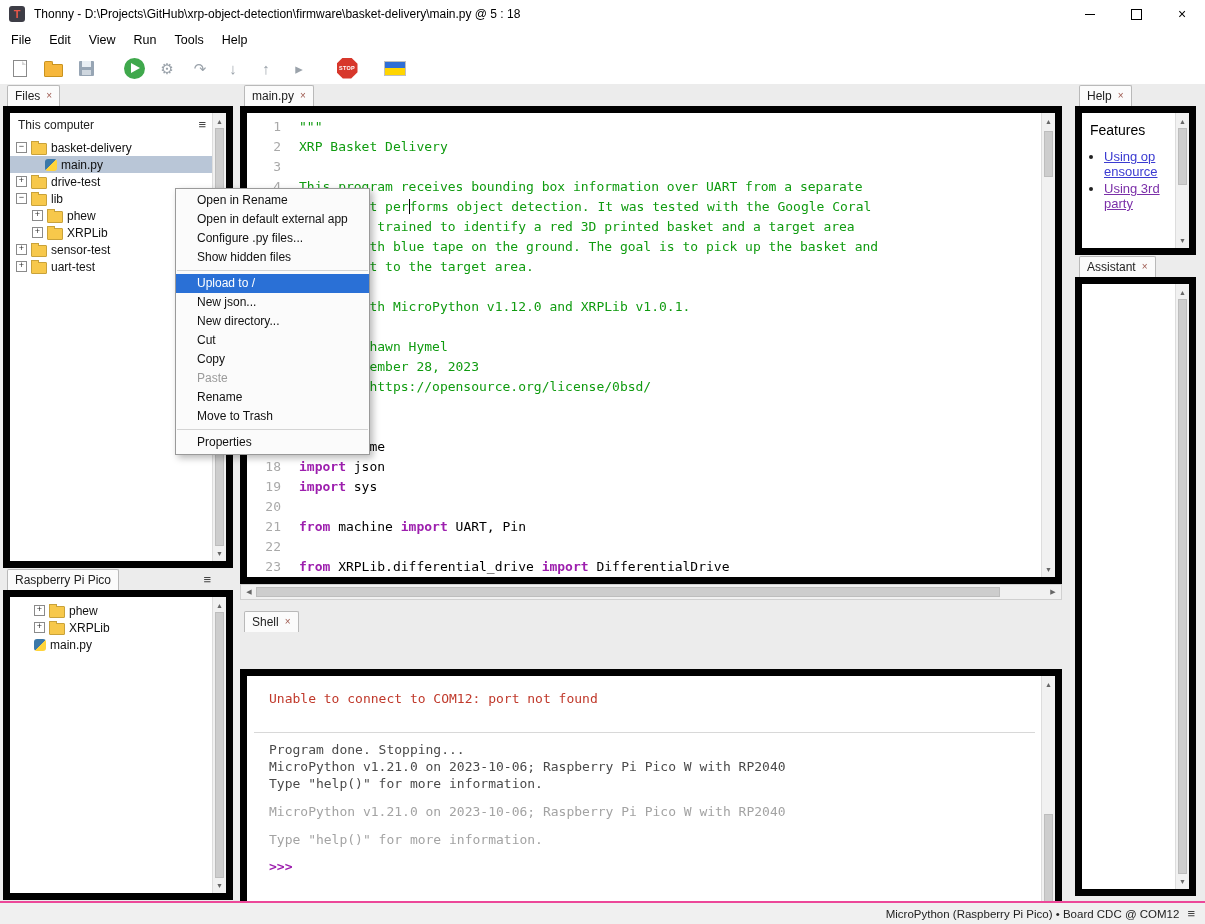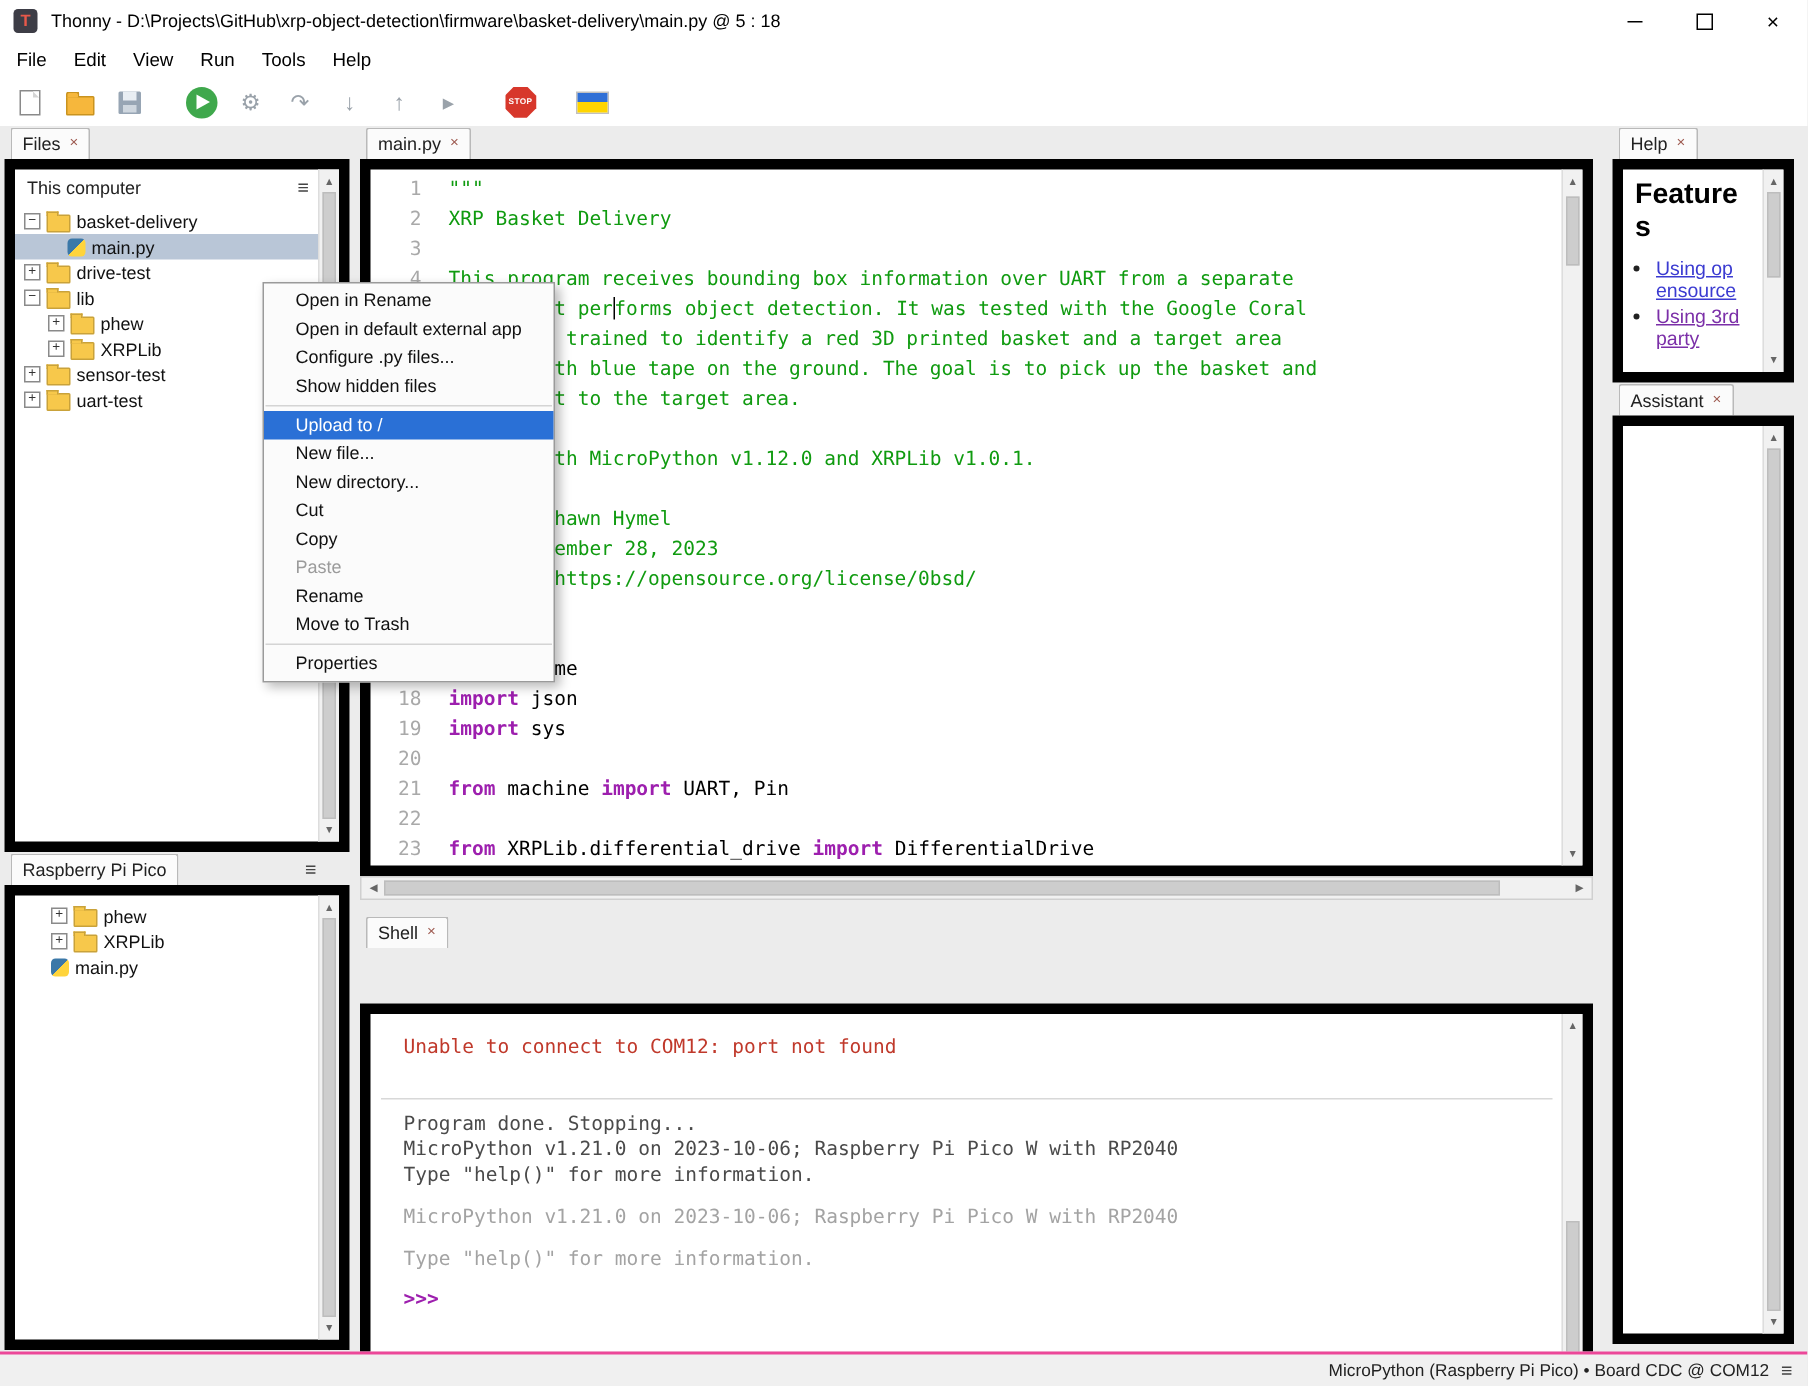--- a/index.html
+++ b/index.html
@@ -114,21 +114,21 @@
   #shell-output{position:absolute;left:22px;top:14px;right:20px;bottom:0;font-family:"DejaVu Sans Mono",monospace;font-size:13px}
   .sh-line{height:17px;line-height:17px;white-space:pre}
   .sh-err{color:#c0392b}
   .sh-out{color:#4a4a4a}
   .sh-faded{color:#a3a3a3;margin-top:11px}
   .sh-prompt{color:#9d1fae;font-weight:bold;margin-top:10px}
   .sh-hr{height:1px;background:#d8d8d8;margin:8px 0 8px -15px}
 
   
   #help-content{position:absolute;left:8px;top:6px;right:16px;bottom:0}
-  .help-heading{font-size:19px;font-weight:bold;color:#000;width:70px;line-height:22px;word-wrap:break-word}
+  .help-heading{font-size:14px;font-weight:normal;color:#000;width:70px;line-height:22px;word-wrap:break-word}
   #help-links{margin:8px 0 0 0;padding-left:14px;font-size:13px;line-height:15px}
   .help-li{width:58px;word-break:break-all;margin-bottom:2px;color:#222}
   .help-link{text-decoration:underline;cursor:pointer}
   .help-li:nth-child(1) .help-link{color:#3b3bd1}
   .help-li:nth-child(2) .help-link{color:#7b2fa8}
 
   
   #statusbar{position:absolute;left:0;top:901px;width:100%;height:23px;background:#f0f0f0;border-top:2px solid #ec4899;
     display:flex;align-items:center;justify-content:flex-end;gap:8px;padding-right:10px;box-sizing:border-box;font-size:11.5px;color:#222}
 </style>
@@ -399,21 +399,21 @@
   </div>
 </div>
 
 <div id="context-menu">
     <div class="ctx-item">Open in Rename</div>
     <div class="ctx-item">Open in default external app</div>
     <div class="ctx-item">Configure .py files...</div>
     <div class="ctx-item">Show hidden files</div>
     <div class="ctx-sep"></div>
     <div class="ctx-item hl">Upload to /</div>
-    <div class="ctx-item">New file...</div>
+    <div class="ctx-item">New json...</div>
     <div class="ctx-item">New directory...</div>
     <div class="ctx-item">Cut</div>
     <div class="ctx-item">Copy</div>
     <div class="ctx-item dis">Paste</div>
     <div class="ctx-item">Rename</div>
     <div class="ctx-item">Move to Trash</div>
     <div class="ctx-sep"></div>
     <div class="ctx-item">Properties</div>
   </div>
 

